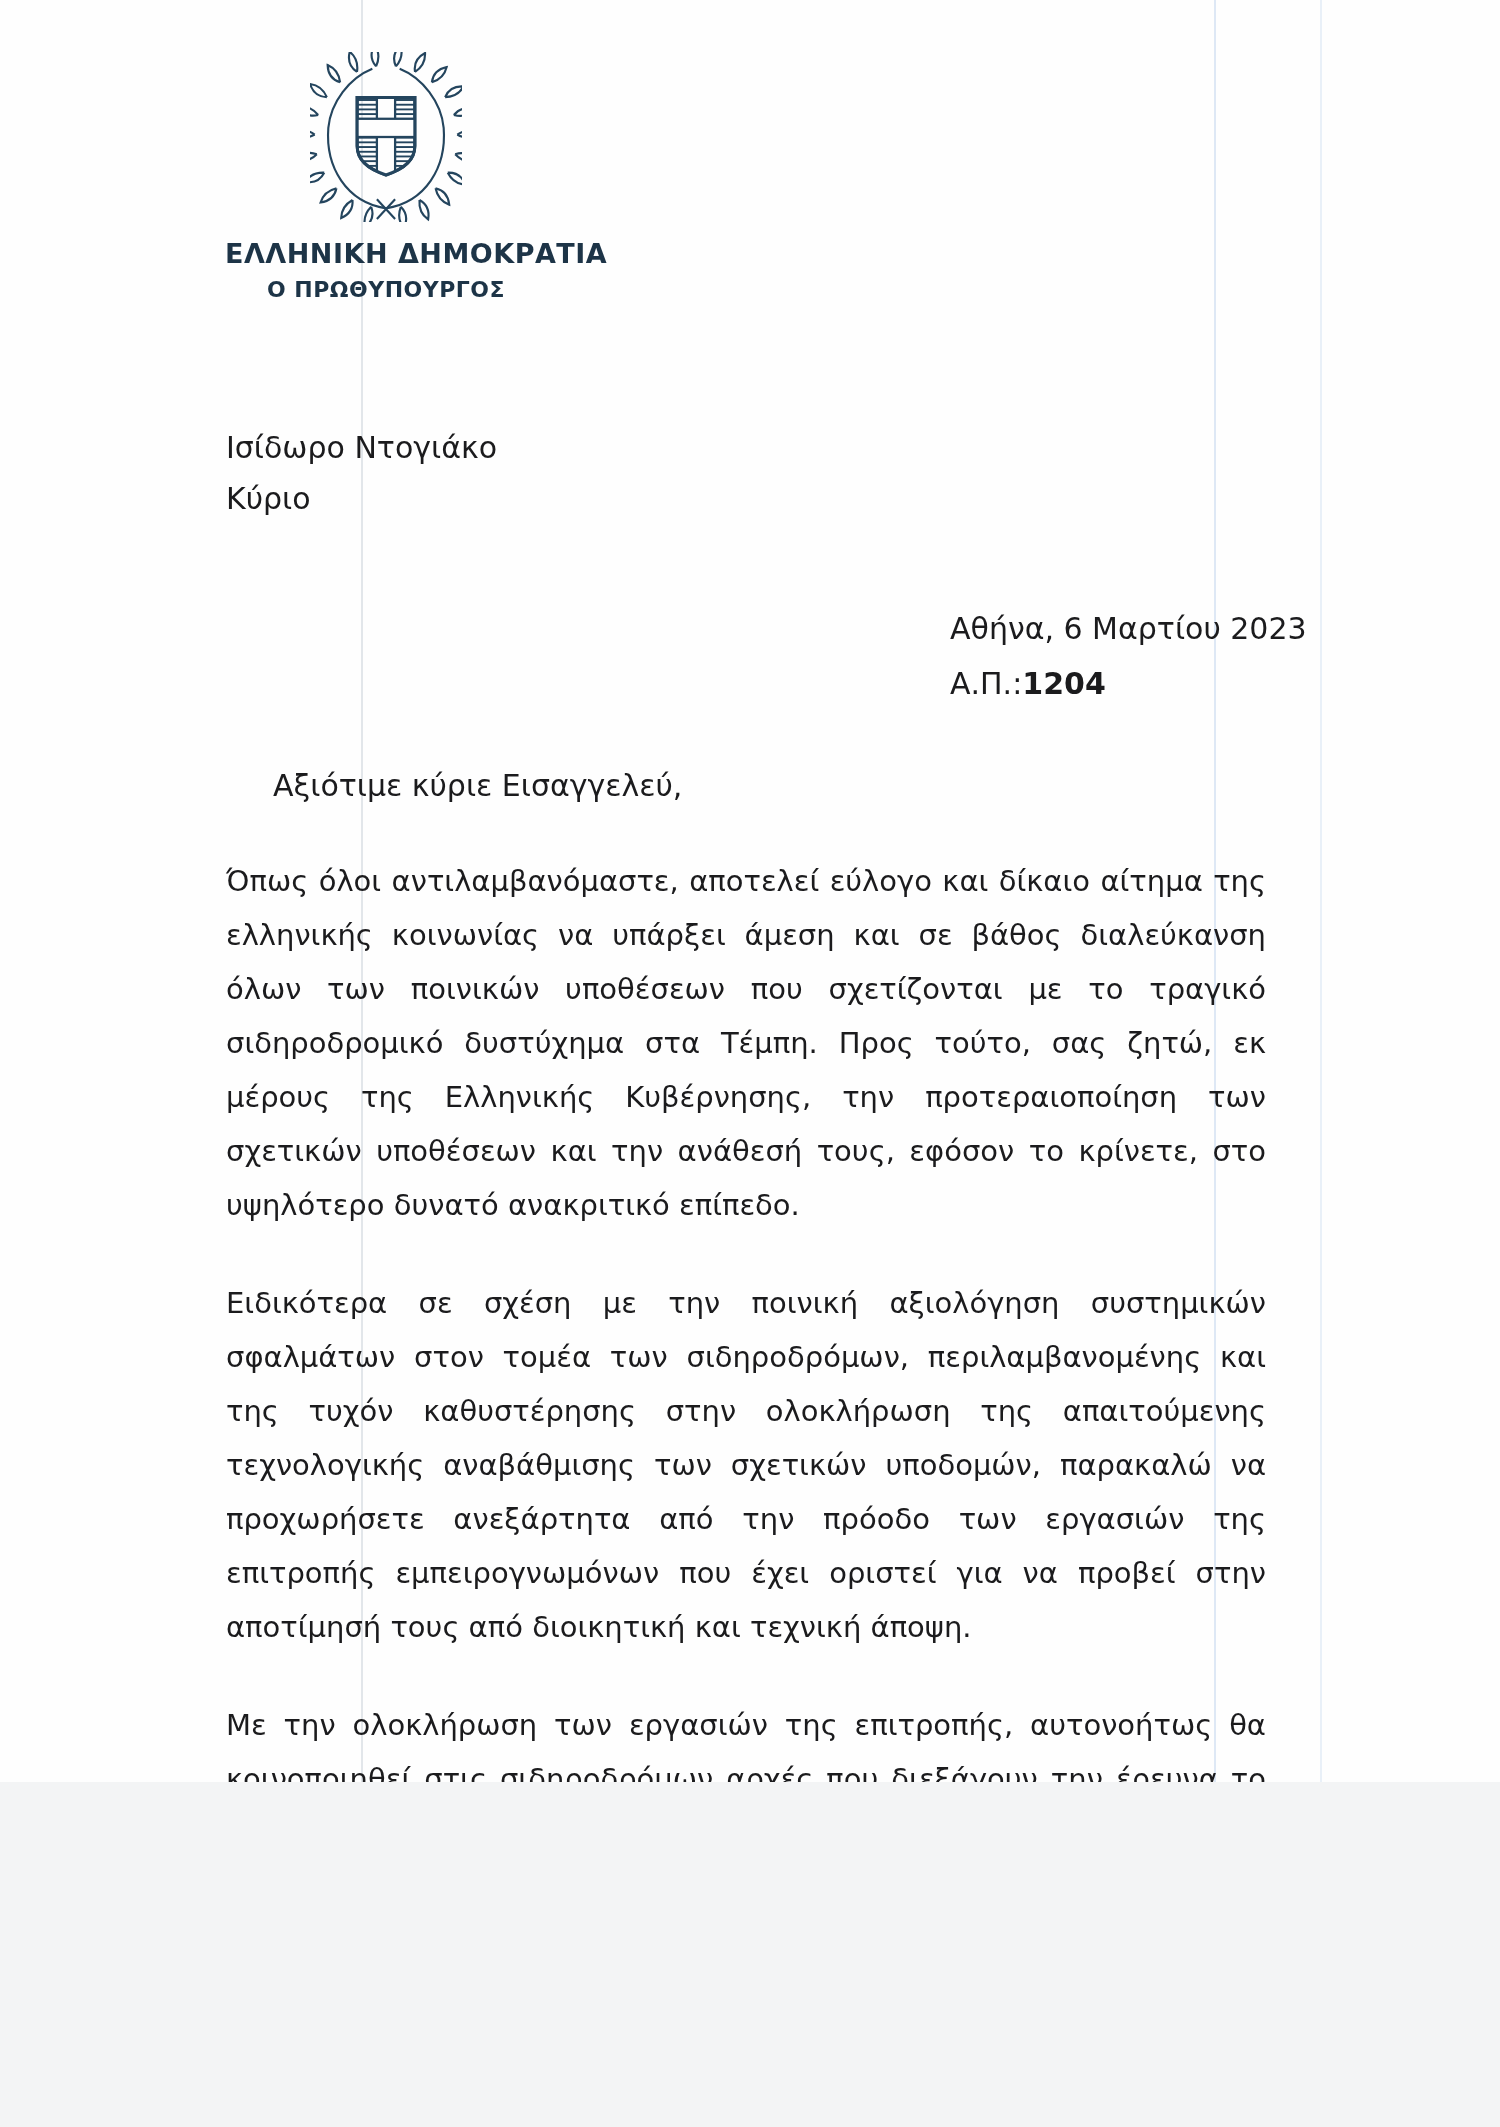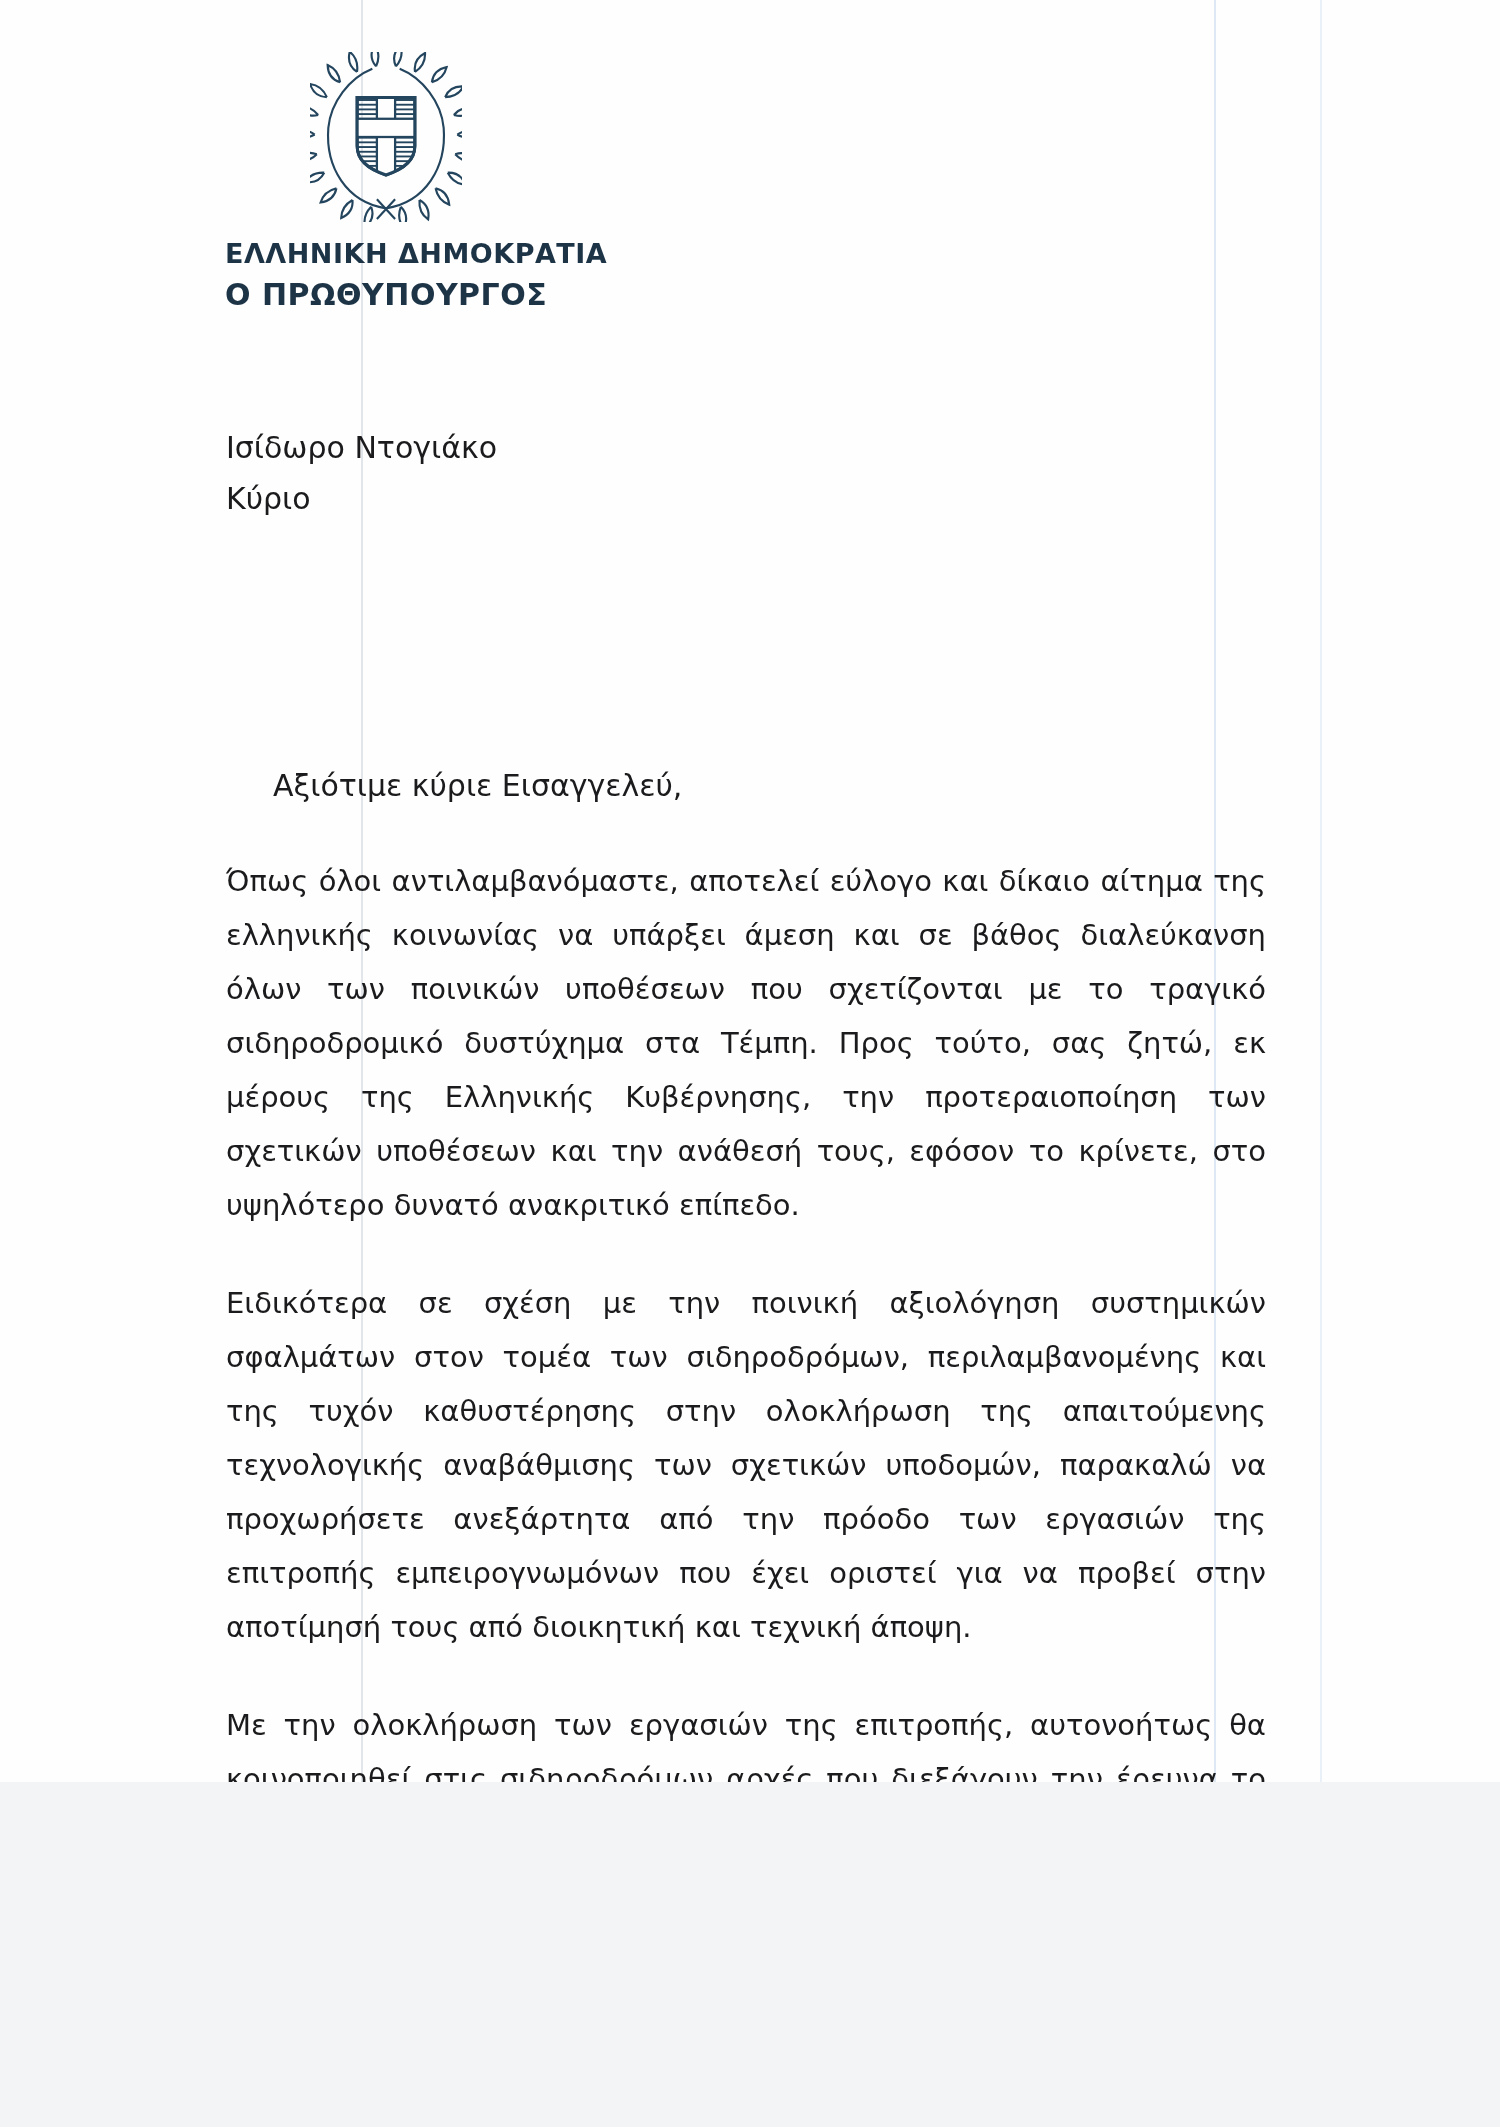--- a/index.html
+++ b/index.html
@@ -23,21 +23,21 @@
   .scan-line.l3{left:1320px;background:rgba(196,214,238,0.35);}
   .scan-bottom{position:absolute;left:250px;top:2119px;width:886px;height:3px;background:#343b44;opacity:.78;}
 
   .header-block{position:absolute;left:225px;top:52px;width:322px;text-align:center;}
   .emblem{display:block;margin:0 auto;}
   .org-name{
     margin-top:16px;font-size:27px;font-weight:bold;color:#1d3447;
     letter-spacing:.5px;white-space:nowrap;
   }
   .office-title{
-    margin-top:8px;font-size:30px;font-weight:bold;color:#1d3447;
+    margin-top:8px;font-size:22px;font-weight:bold;color:#1d3447;
     letter-spacing:.5px;white-space:nowrap;
   }
 
   .recipient{position:absolute;left:226px;top:422px;font-size:30px;line-height:51px;color:#1b1b1d;}
   .meta{position:absolute;left:950px;top:601px;font-size:30px;line-height:55px;color:#1b1b1d;}
   .meta .ref-number{font-weight:bold;}
 
   .salutation{position:absolute;left:226px;top:768px;font-size:30px;color:#1b1b1d;margin-left:47px;}
 
   .body-text{
@@ -114,20 +114,24 @@
     </svg>
     <div class="org-name">ΕΛΛΗΝΙΚΗ ΔΗΜΟΚΡΑΤΙΑ</div>
     <div class="office-title">Ο ΠΡΩΘΥΠΟΥΡΓΟΣ</div>
   </div>
 
   <div class="recipient">
     <div>Ισίδωρο Ντογιάκο</div>
     <div>Κύριο</div>
   </div>
 
+  <div class="meta">
+    <div>Αθήνα, 6 Μαρτίου 2023</div>
+    <div><span>Α.Π.:</span><span class="ref-number">1204</span></div>
+  </div>
 
   <div class="salutation">Αξιότιμε κύριε Εισαγγελεύ,</div>
 
   <div class="body-text">
     <p>Όπως όλοι αντιλαμβανόμαστε, αποτελεί εύλογο και δίκαιο αίτημα της ελληνικής κοινωνίας να υπάρξει άμεση και σε βάθος διαλεύκανση όλων των ποινικών υποθέσεων που σχετίζονται με το τραγικό σιδηροδρομικό δυστύχημα στα Τέμπη. Προς τούτο, σας ζητώ, εκ μέρους της Ελληνικής Κυβέρνησης, την προτεραιοποίηση των σχετικών υποθέσεων και την ανάθεσή τους, εφόσον το κρίνετε, στο υψηλότερο δυνατό ανακριτικό επίπεδο.</p>
     <p>Ειδικότερα σε σχέση με την ποινική αξιολόγηση συστημικών σφαλμάτων στον τομέα των σιδηροδρόμων, περιλαμβανομένης και της τυχόν καθυστέρησης στην ολοκλήρωση της απαιτούμενης τεχνολογικής αναβάθμισης των σχετικών υποδομών, παρακαλώ να προχωρήσετε ανεξάρτητα από την πρόοδο των εργασιών της επιτροπής εμπειρογνωμόνων που έχει οριστεί για να προβεί στην αποτίμησή τους από διοικητική και τεχνική άποψη.</p>
     <p>Με την ολοκλήρωση των εργασιών της επιτροπής, αυτονοήτως θα κοινοποιηθεί στις σιδηροδρόμων αρχές που διεξάγουν την έρευνα το πόρισμά της για να καταστεί μέρος της δικογραφίας.</p>
   </div>
 
   <div class="closing-block">

